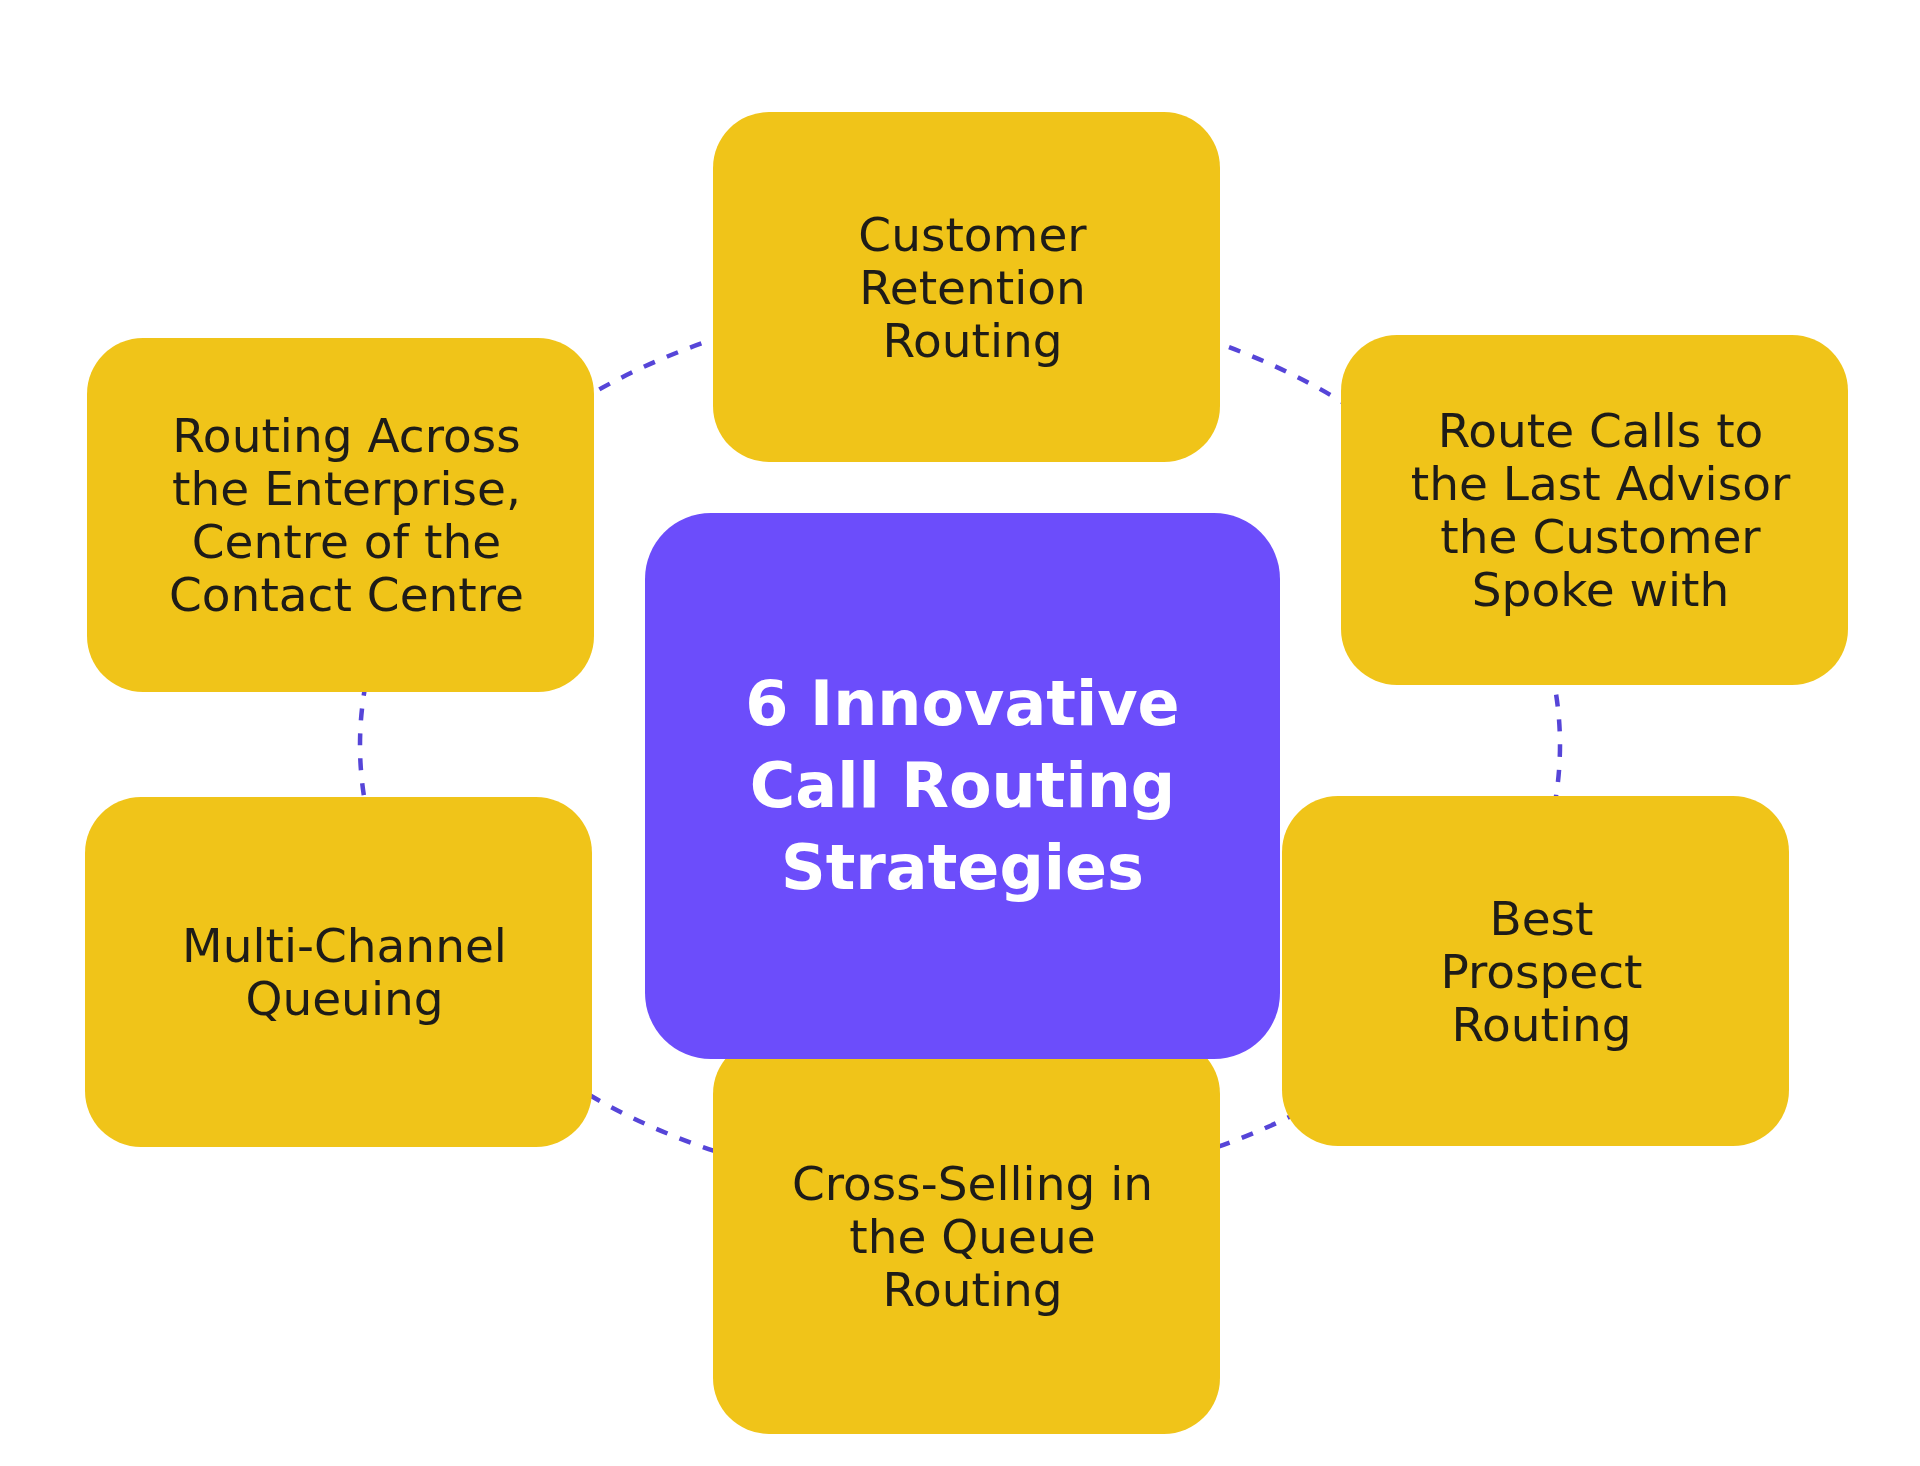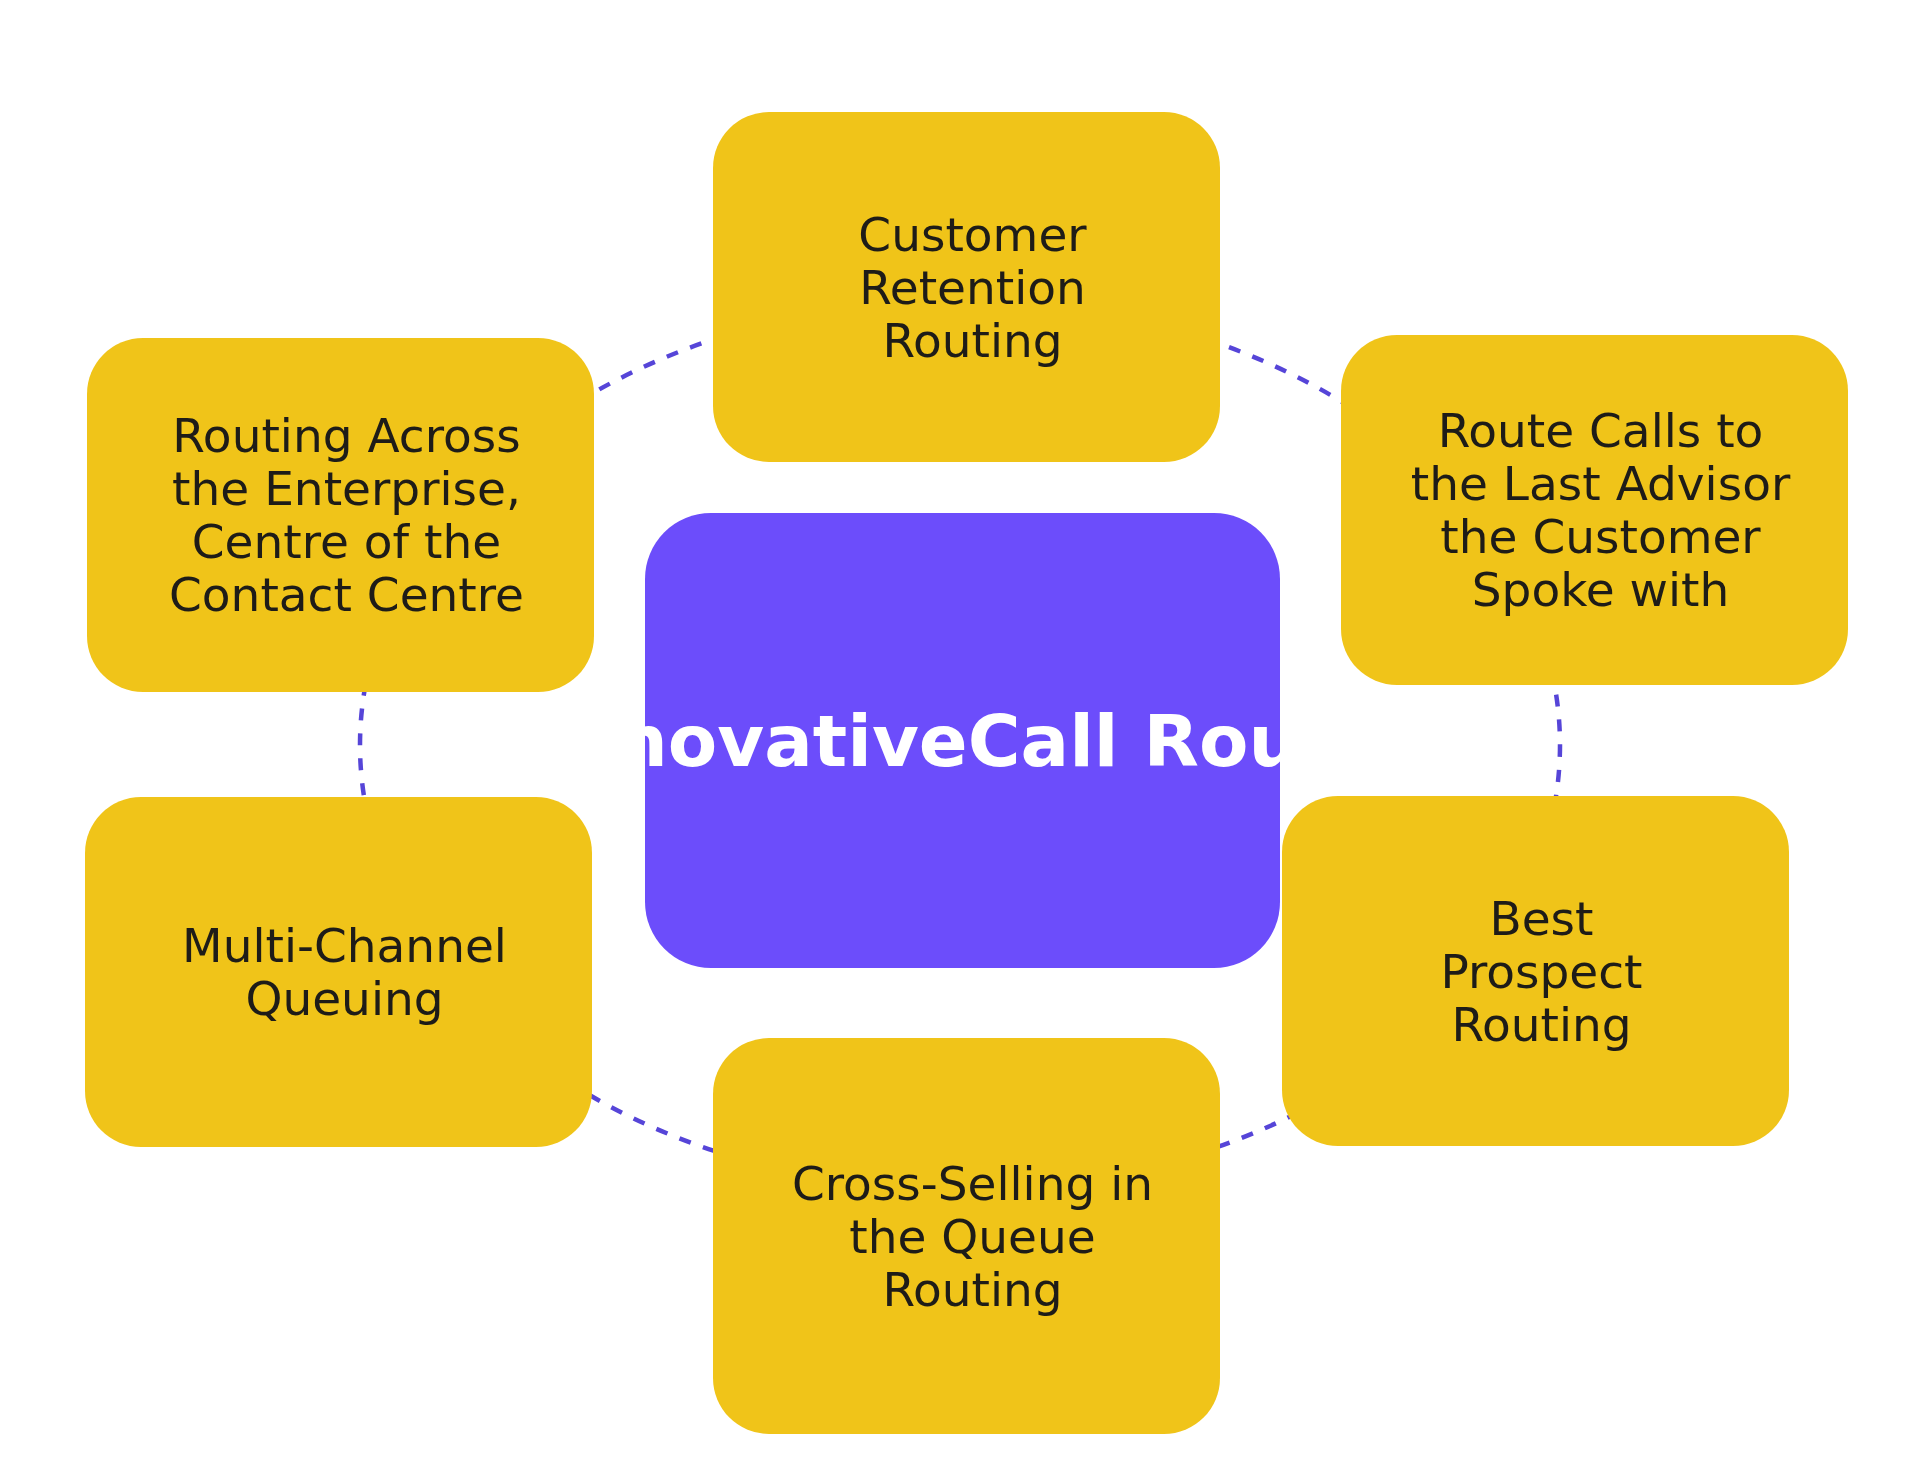--- a/index.html
+++ b/index.html
@@ -50,30 +50,30 @@
   .pos-top-left      { left: 87px;   top: 338px;  height: 354px; }
   .pos-top-right     { left: 1341px; top: 335px;  }
   .pos-bottom-left   { left: 85px;   top: 797px;  }
   .pos-bottom-right  { left: 1282px; top: 796px;  }
   .pos-bottom-center { left: 713px;  top: 1038px; height: 396px; }
   .center-node {
     position: absolute;
     left: 645px;
     top: 513px;
     width: 635px;
-    height: 455px;
+    height: 546px;
     background: var(--center_fill, #6C4DFB);
     border-radius: 66px;
     display: flex;
-    flex-direction: row;
+    flex-direction: column;
     align-items: center;
     justify-content: center;
     text-align: center;
     color: var(--center_text, #FFFFFF);
-    font-size: 72px;
+    font-size: 62px;
     line-height: 82px;
     font-weight: 700;
   }
   .line { white-space: nowrap; }
 </style>
 <title>6 Innovative Call Routing Strategies</title></head>
 <body>
 
 <div class="stage">
 
@@ -114,15 +114,16 @@
   <div class="node pos-top-left">
     <div class="line">Routing Across</div>
     <div class="line">the Enterprise,</div>
     <div class="line">Centre of the</div>
     <div class="line">Contact Centre</div>
   </div>
 
   <div class="center-node">
     <div class="line">6 Innovative</div>
     <div class="line">Call Routing</div>
+    <div class="line">Strategies</div>
   </div>
 
 </div>
 
 </body></html>

